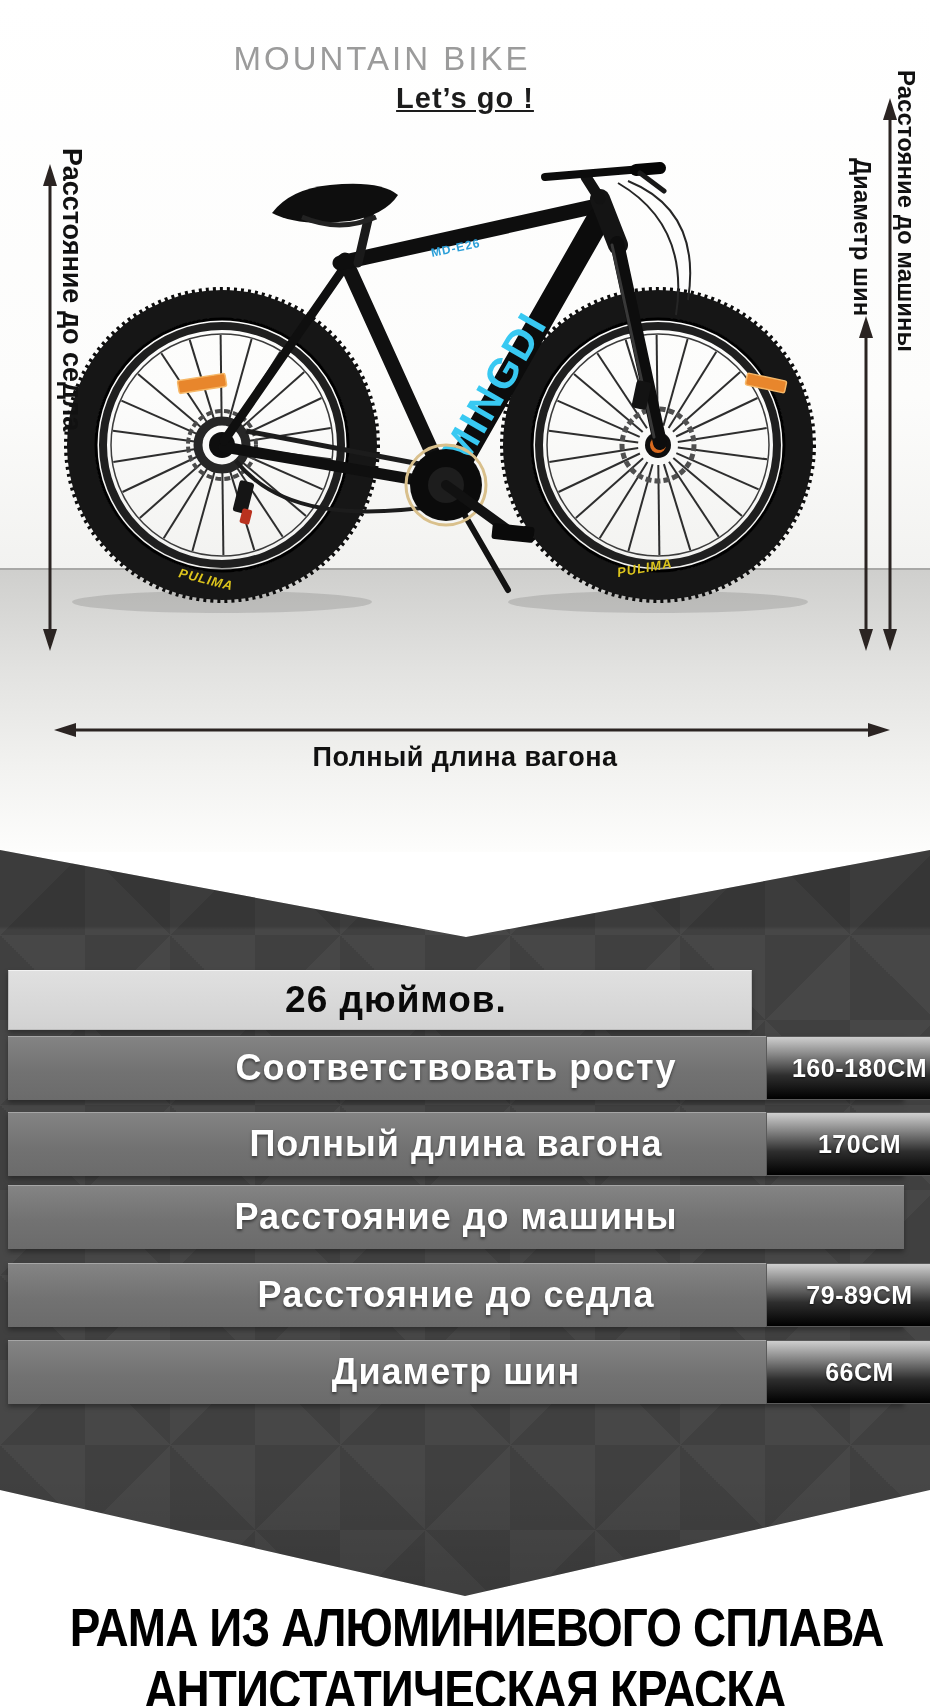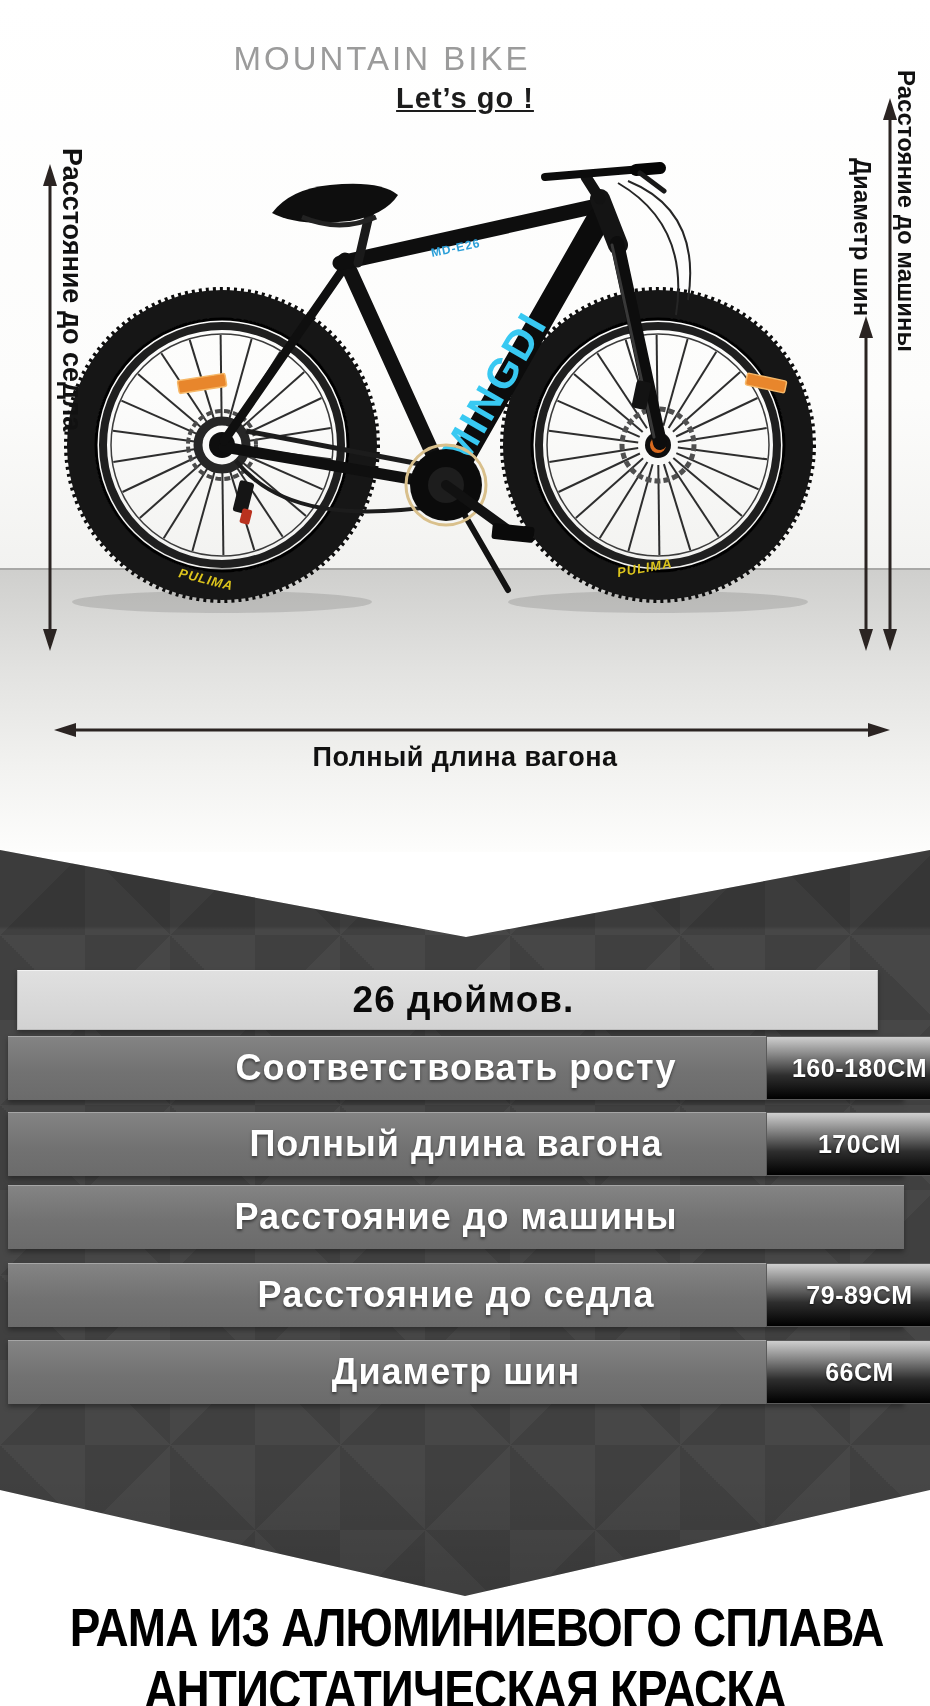--- a/index.html
+++ b/index.html
@@ -28,21 +28,21 @@
   .dark-section{position:absolute;left:0;top:850px;width:930px;height:746px;
     background-color:#474747;
     background-image:
       linear-gradient(45deg,rgba(0,0,0,.10) 25%,transparent 25%,transparent 75%,rgba(0,0,0,.10) 75%),
       linear-gradient(-45deg,rgba(0,0,0,.10) 25%,transparent 25%,transparent 75%,rgba(0,0,0,.10) 75%);
     background-size:170px 170px;
     background-position:0 0,85px 85px;
     clip-path:polygon(0 0,466px 87px,930px 0,930px 640px,465px 746px,0 640px);}
   .dark-shade{position:absolute;left:0;top:0;width:100%;height:100%;
     background:linear-gradient(180deg,rgba(0,0,0,.16) 0px,rgba(0,0,0,.16) 76px,rgba(0,0,0,0) 80px,rgba(0,0,0,0) 84%,rgba(0,0,0,.12) 100%);}
-  .spec-header{position:absolute;left:17px;top:120px;width:861px;height:60px;
+  .spec-header{position:absolute;left:8px;top:120px;width:744px;height:60px;
     background:linear-gradient(180deg,#e0e0e0 0%,#d2d2d2 100%);
     border:1px solid #bdbdbd;border-top-color:#f2f2f2;box-sizing:border-box;
     display:flex;align-items:center;justify-content:center;
     font-size:37px;font-weight:bold;color:#0a0a0a;letter-spacing:1px;
     box-shadow:0 3px 5px rgba(0,0,0,.35);padding-left:32px;}
   .spec-row-label{position:absolute;left:8px;width:896px;height:64px;
     background:linear-gradient(180deg,#848484 0%,#727272 55%,#6b6b6b 100%);
     box-shadow:inset 0 1px 0 rgba(255,255,255,.28),0 3px 5px rgba(0,0,0,.35);
     display:flex;align-items:center;justify-content:center;
     font-size:36px;font-weight:bold;color:#ffffff;letter-spacing:1px;

